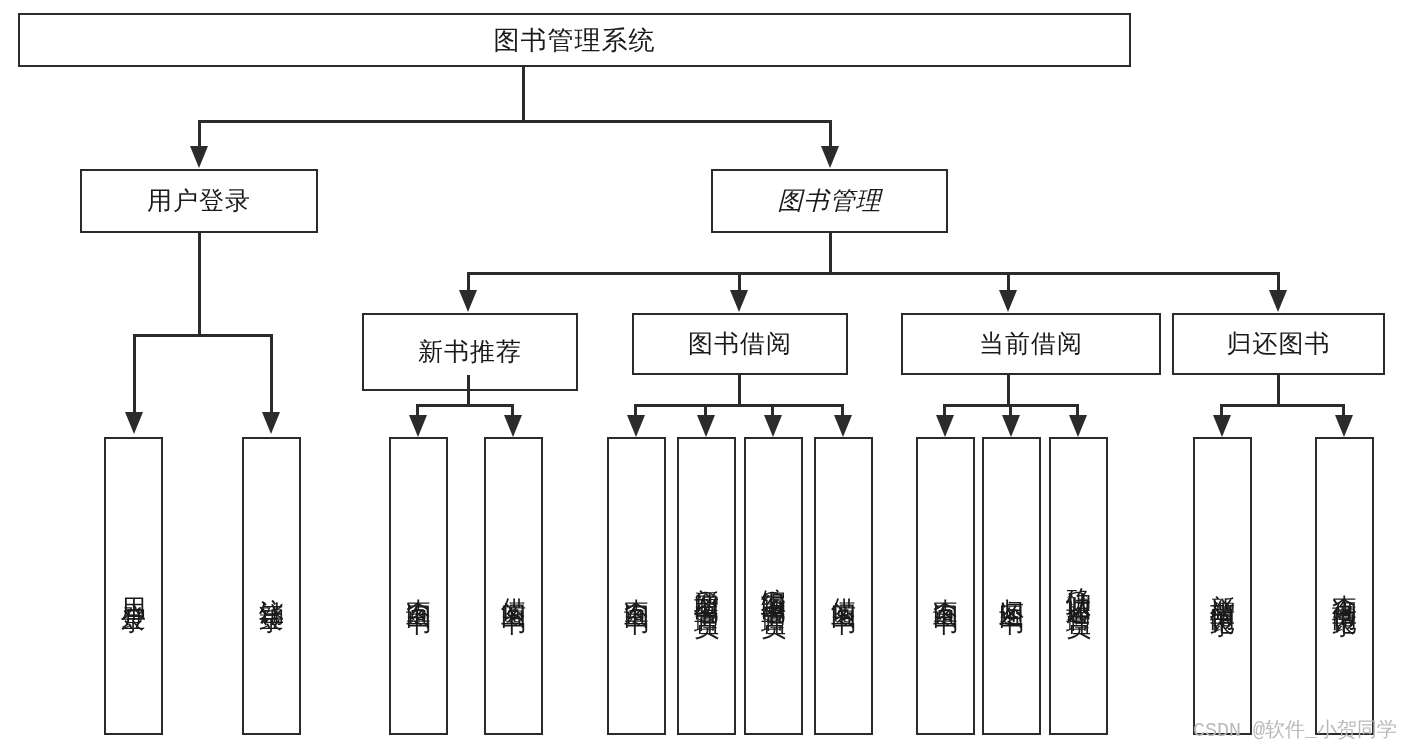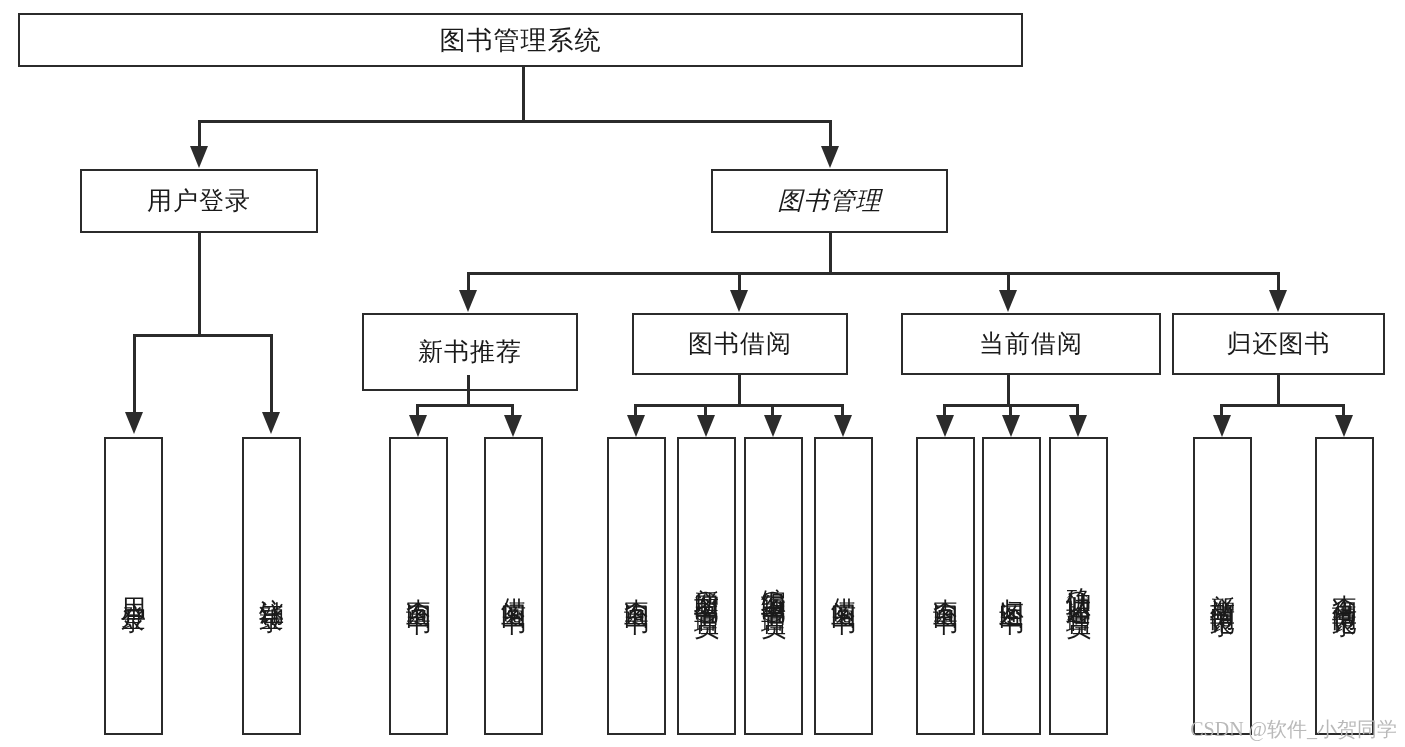--- a/index.html
+++ b/index.html
@@ -64,31 +64,31 @@
     border-right: 9px solid transparent;
     border-top: 22px solid #2b2b2b;
   }
   
   #watermark {
     position: absolute;
     right: 8px;
     bottom: 4px;
     font-size: 20px;
     color: #b9b9b9;
-    font-family: Liberation Serif, serif;
+    font-family: Liberation Mono, monospace;
     white-space: nowrap;
     pointer-events: none;
   }
 </style>
 </head>
 <body>
 
 <div id="canvas">
 
-  <div class="node horiz root" style="left:18px; top:13px; width:1005px; height:54px;">
+  <div class="node horiz root" style="left:18px; top:13px; width:1113px; height:54px;">
     <span>图书管理系统</span>
   </div>
 
   <div class="line vline" style="left:522px; top:67px; width:3px; height:54px;"></div>
   <div class="line hline" style="left:198px; top:120px; width:634px; height:3px;"></div>
   <div class="line vline" style="left:198px; top:120px; width:3px; height:28px;"></div>
   <div class="arrow" style="left:190px; top:146px;"></div>
   <div class="line vline" style="left:829px; top:120px; width:3px; height:28px;"></div>
   <div class="arrow" style="left:821px; top:146px;"></div>
 

